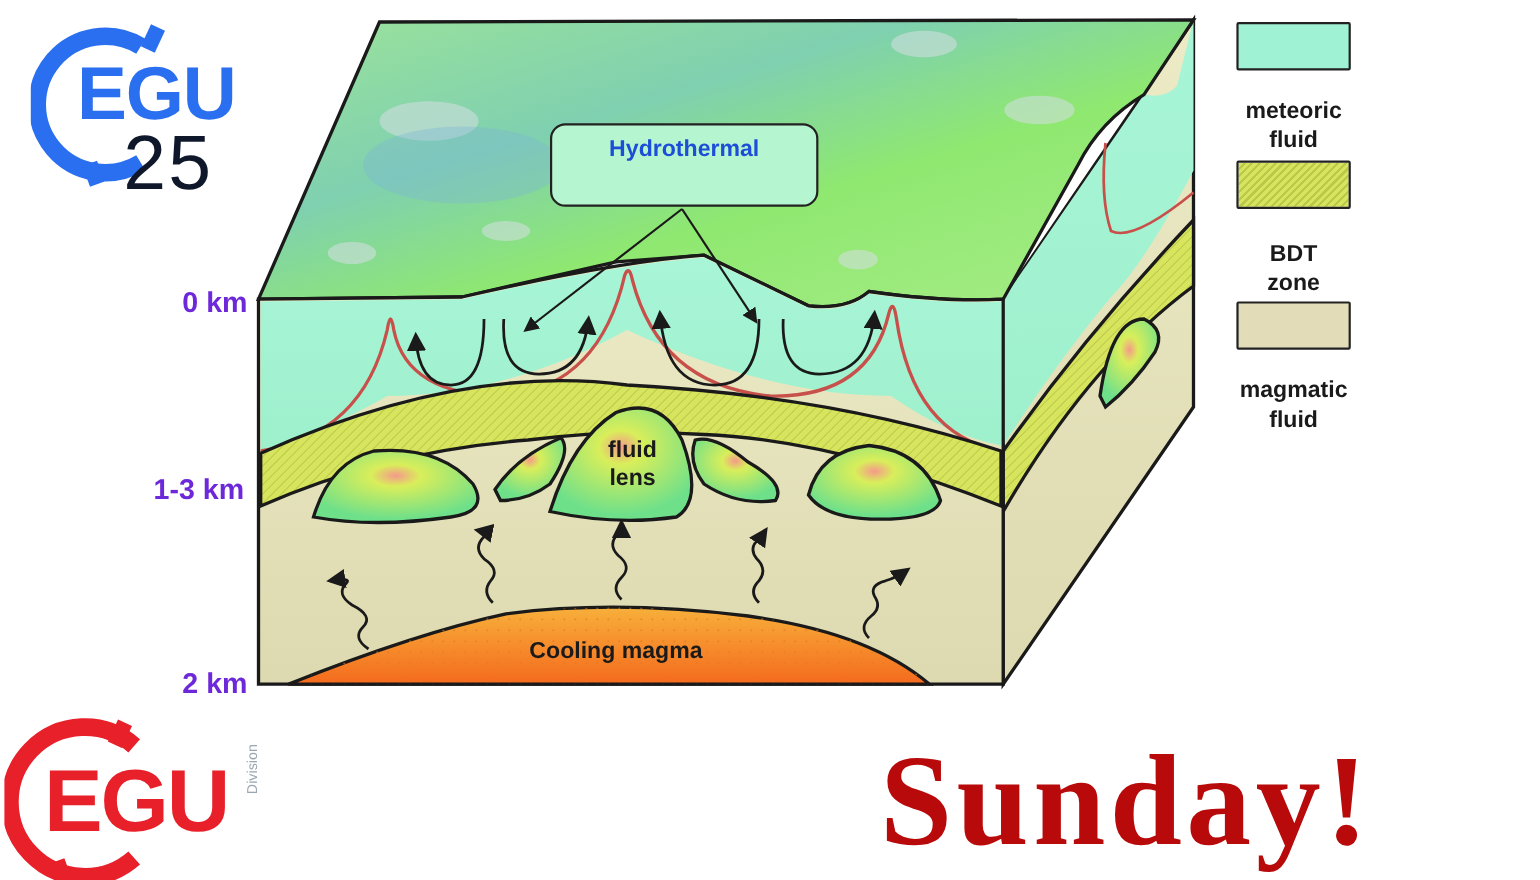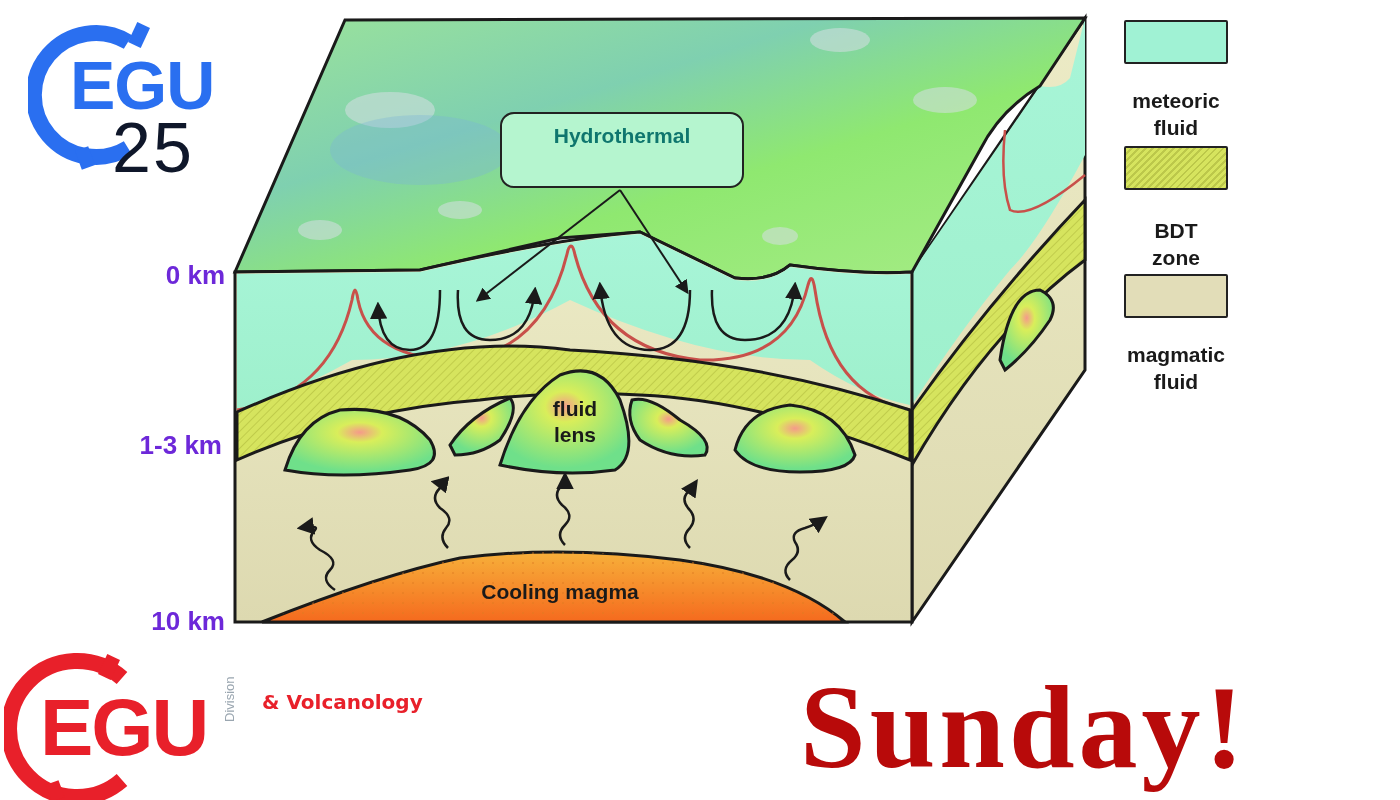--- a/index.html
+++ b/index.html
@@ -7,21 +7,21 @@
   .abs { position:absolute; }
   .depth-label { position:absolute; font-family:"Liberation Sans", sans-serif; font-weight:bold; font-size:26px; color:#6d28d9; text-align:right; width:90px; }
   .legend-swatch { position:absolute; width:104px; height:44px; border:2px solid #222; border-radius:2px; box-sizing:border-box; }
   .legend-text { position:absolute; width:140px; text-align:center; font-family:"Liberation Sans", sans-serif; font-weight:bold; font-size:21px; line-height:27px; color:#1a1a1a;margin-top:17px; }
   .egu25-egu { position:absolute; left:70px; top:46px; font-family:"Liberation Sans", sans-serif; font-weight:bold; font-size:68px; color:#2a6ff0; letter-spacing:-1px; }
   .egu25-num { position:absolute; left:112px; top:108px; font-family:"Liberation Sans", sans-serif; font-size:70px; color:#0f172a; letter-spacing:2px; }
   .egu-div-egu { position:absolute; left:40px; top:682px; font-family:"Liberation Sans", sans-serif; font-weight:bold; font-size:80px; color:#e8202a; letter-spacing:-2px; }
   .egu-div-vertical { position:absolute; left:222px; top:722px; transform:rotate(-90deg); transform-origin:left top; font-family:"Liberation Sans", sans-serif; font-size:13px; color:#9aa6b0; }
   .egu-div-name { position:absolute; left:262px; top:690px; font-family:"DejaVu Sans", sans-serif; font-weight:bold; font-size:20px; line-height:24px; color:#e8202a; }
   .friday { position:absolute; left:800px; top:660px; font-family:"Liberation Serif", serif; font-weight:bold; font-size:118px; color:#b80a0a; letter-spacing:4px; }
-  .callout { position:absolute; left:500px; top:112px; width:244px; height:76px; border:2px solid #222; border-radius:14px; background:#b5f5cf; box-sizing:border-box; text-align:center; font-family:"Liberation Sans", sans-serif; font-weight:bold; font-size:21px; line-height:28px; padding-top:8px; color:#0f766e; }
+  .callout { position:absolute; left:500px; top:112px; width:244px; height:76px; border:2px solid #222; border-radius:14px; background:#b5f5cf; box-sizing:border-box; text-align:center; font-family:"Liberation Sans", sans-serif; font-weight:bold; font-size:21px; line-height:28px; padding-top:8px; color:#1d4ed8; }
   .in-label { position:absolute; font-family:"Liberation Sans", sans-serif; font-weight:bold; color:#1a1a1a; text-align:center; }
 </style>
 </head>
 <body>
 
 <div>
   <svg class="abs" style="left:28px;top:20px" width="130" height="150" viewBox="0 0 130 150">
     <path d="M100 22 A62 62 0 1 0 100 128" fill="none" stroke="#2a6ff0" stroke-width="16"></path>
     <rect x="104" y="4" width="14" height="22" fill="#2a6ff0" transform="rotate(25 111 15)"></rect>
     <rect x="50" y="128" width="14" height="20" fill="#2a6ff0" transform="rotate(-20 57 138)"></rect>
@@ -118,21 +118,21 @@
     <path d="M335 590 Q320 580 330 570 Q340 560 320 550 Q305 540 315 530 Q320 525 300 528" marker-end="url(#arr)"></path>
     <path d="M448 548 Q438 538 446 528 Q455 518 440 508 Q430 498 440 488 Q444 484 434 482" marker-end="url(#arr)"></path>
     <path d="M565 545 Q555 535 565 525 Q575 515 562 505 Q552 495 562 485 Q565 480 565 475" marker-end="url(#arr)"></path>
     <path d="M690 548 Q680 538 690 528 Q698 518 688 508 Q680 498 690 490 Q694 485 696 482" marker-end="url(#arr)"></path>
     <path d="M790 580 Q780 570 792 560 Q802 552 795 542 Q790 532 805 528 Q815 525 825 518" marker-end="url(#arr)"></path>
   </g>
 </svg>
 
 <div class="depth-label" style="left:135px;top:260px">0 km</div>
 <div class="depth-label" style="left:132px;top:430px">1-3 km</div>
-<div class="depth-label" style="left:135px;top:606px">10 km</div>
+<div class="depth-label" style="left:135px;top:606px">2 km</div>
 
 <div class="callout">
   <div>Hydrothermal</div>
 </div>
 
 <div class="in-label" style="left:530px;top:396px;width:90px;font-size:21px;line-height:26px">
   <div>fluid</div>
   <div>lens</div>
 </div>
 
@@ -158,17 +158,16 @@
 
 <div>
   <svg class="abs" style="left:4px;top:652px" width="150" height="148" viewBox="0 0 150 148">
     <path d="M118 26 A68 68 0 1 0 118 128" fill="none" stroke="#e8202a" stroke-width="16"></path>
     <rect x="98" y="4" width="14" height="22" fill="#e8202a" transform="rotate(25 105 15)"></rect>
     <rect x="44" y="130" width="14" height="18" fill="#e8202a" transform="rotate(-20 51 139)"></rect>
   </svg>
   <div class="egu-div-egu">EGU</div>
   <div class="egu-div-vertical">Division</div>
   <div class="egu-div-name">
-    <div>&amp; Volcanology</div>
   </div>
 </div>
 
 <div class="friday">Sunday!</div>
 
 </body></html>

